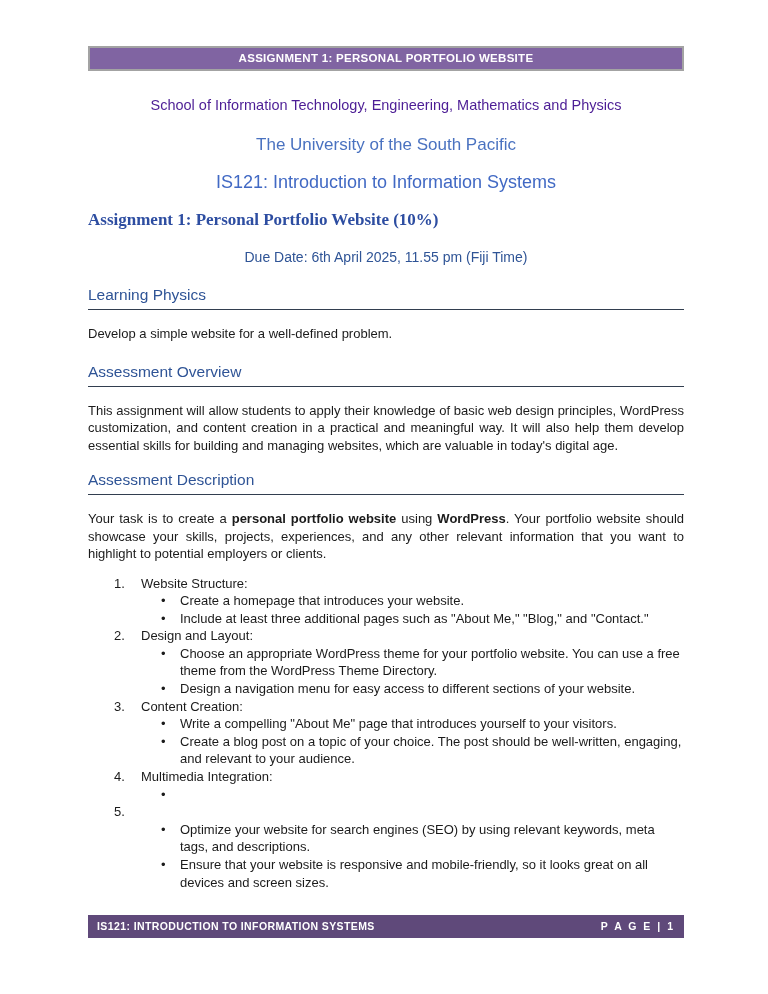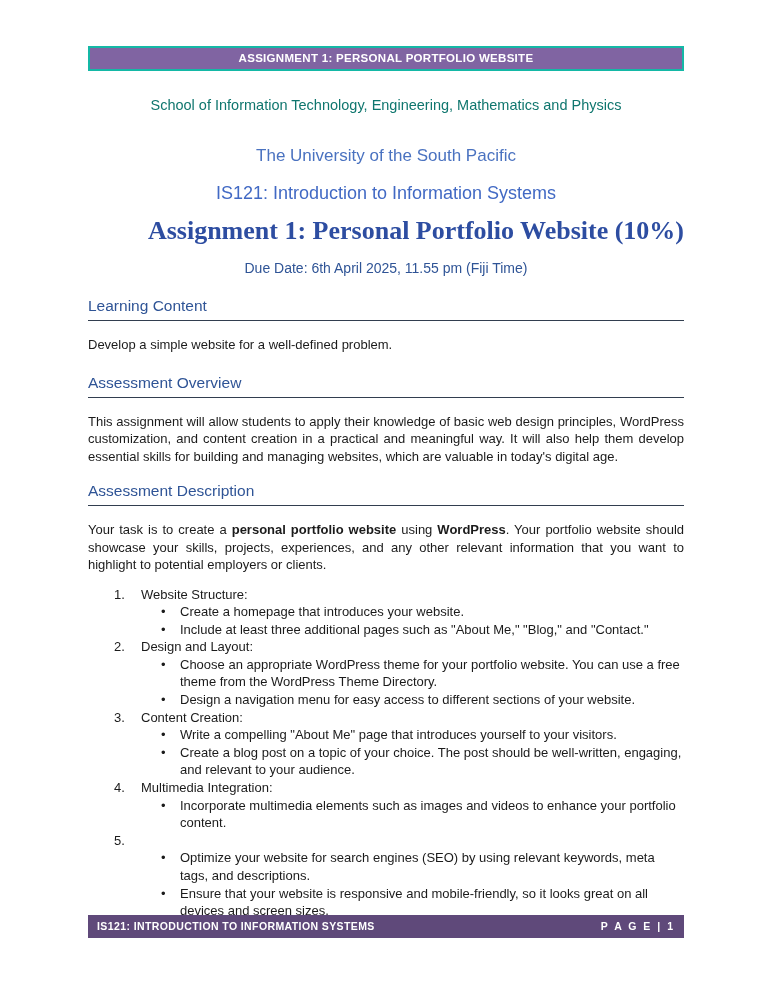--- a/index.html
+++ b/index.html
@@ -11,34 +11,34 @@
     font-family:"Liberation Sans", sans-serif;
     color:#1b1b1b;
     overflow:hidden;
   }
   .content { margin-left:88px; margin-right:84px; }
 
   
   .banner {
     margin-top:46px;
     background:#8064A2;
-    border:2px solid #14b8a6;
+    border:2px solid #a3a3a3;
     text-align:center;
     color:#ffffff;
     font-weight:bold;
     font-size:11.5px;
     letter-spacing:0.3px;
     padding:4px 0 5px 0;
   }
 
   
-  .school     { margin-top:26px; text-align:center; color:#0f766e; font-size:14.5px; line-height:17px; }
-  .university { margin-top:32px; text-align:center; color:#4A72C0; font-size:17px;   line-height:20px; }
+  .school     { margin-top:26px; text-align:center; color:#4c1d95; font-size:14.5px; line-height:17px; }
+  .university { margin-top:21px; text-align:center; color:#4A72C0; font-size:17px;   line-height:20px; }
   .course     { margin-top:17px; text-align:center; color:#4169C4; font-size:18px;   line-height:21px; }
-  .doc-title  { margin-top:15px; text-align:right; color:#2D4DA1; font-size:26px; line-height:23px;
+  .doc-title  { margin-top:15px; text-align:left; color:#2D4DA1; font-size:17px; line-height:23px;
                 font-family:"Liberation Serif", serif; font-weight:bold; }
   .due        { margin-top:18px; text-align:center; color:#2F5496; font-size:14px; font-weight:normal; line-height:17px; }
 
   
   .section-heading {
     margin-top:20px;
     color:#2F5496;
     font-size:15.5px;
     font-weight:normal;
     line-height:18px;
@@ -88,21 +88,21 @@
     <div class="banner">
       <span>ASSIGNMENT 1: PERSONAL PORTFOLIO WEBSITE</span>
     </div>
 
     <p class="school">School of Information Technology, Engineering, Mathematics and Physics</p>
     <p class="university">The University of the South Pacific</p>
     <p class="course">IS121: Introduction to Information Systems</p>
     <p class="doc-title">Assignment 1: Personal Portfolio Website (10%)</p>
     <p class="due">Due Date: 6th April 2025, 11.55 pm (Fiji Time)</p>
 
-    <h2 class="section-heading">Learning Content</h2>
+    <h2 class="section-heading">Learning Physics</h2>
     <p class="body-text">Develop a simple website for a well-defined problem.</p>
 
     <h2 class="section-heading">Assessment Overview</h2>
     <p class="body-text">This assignment will allow students to apply their knowledge of basic web design principles, WordPress customization, and content creation in a practical and meaningful way. It will also help them develop essential skills for building and managing websites, which are valuable in today's digital age.</p>
 
     <h2 class="section-heading tight">Assessment Description</h2>
     <p class="body-text"><span>Your task is to create a </span><b>personal portfolio website</b><span> using </span><b>WordPress</b><span>. Your portfolio website should showcase your skills, projects, experiences, and any other relevant information that you want to highlight to potential employers or clients.</span></p>
 
     <div class="req-list" id="req-list">
         <div class="req-item">
@@ -140,21 +140,20 @@
         <div class="bullet-row">
           <span class="bullet-glyph">•</span>
           <span class="bullet-text">Create a blog post on a topic of your choice. The post should be well-written, engaging, and relevant to your audience.</span>
         </div>
         <div class="req-item">
           <span class="req-num">4.</span>
           <span class="req-label">Multimedia Integration:</span>
         </div>
         <div class="bullet-row">
           <span class="bullet-glyph">•</span>
-          <span class="bullet-text">Incorporate multimedia elements such as images and videos to enhance your portfolio content.</span>
         </div>
         <div class="req-item">
           <span class="req-num">5.</span>
         </div>
         <div class="bullet-row">
           <span class="bullet-glyph">•</span>
           <span class="bullet-text">Optimize your website for search engines (SEO) by using relevant keywords, meta tags, and descriptions.</span>
         </div>
         <div class="bullet-row">
           <span class="bullet-glyph">•</span>

